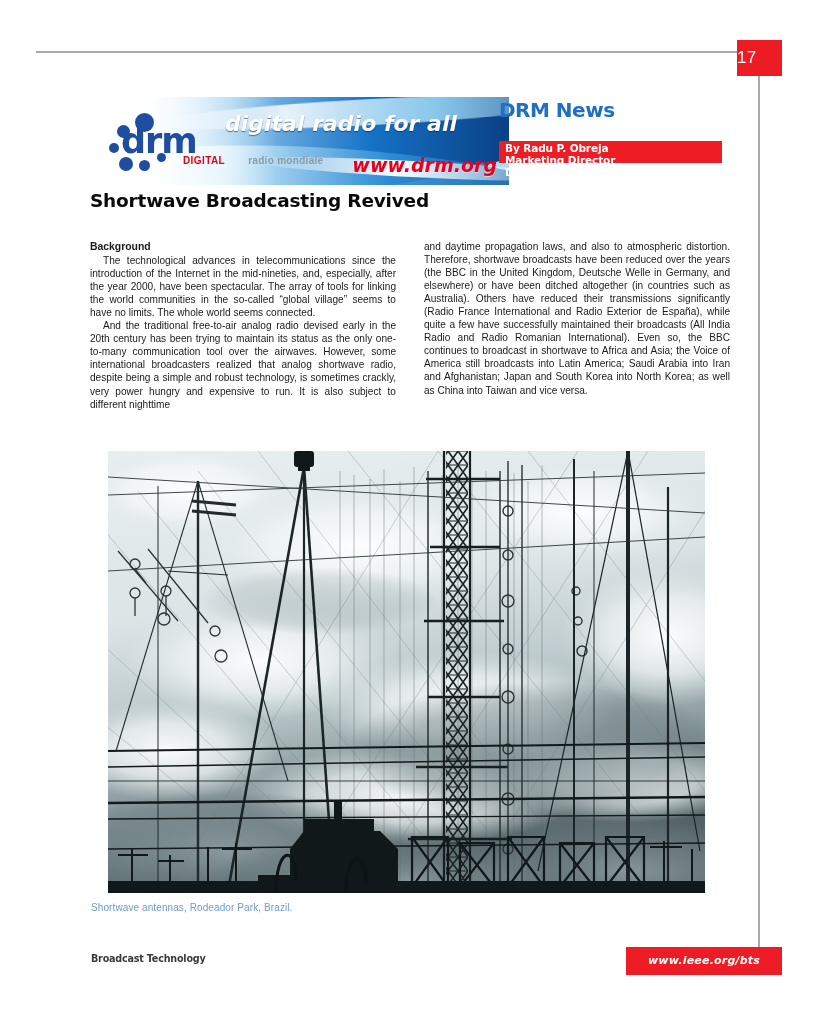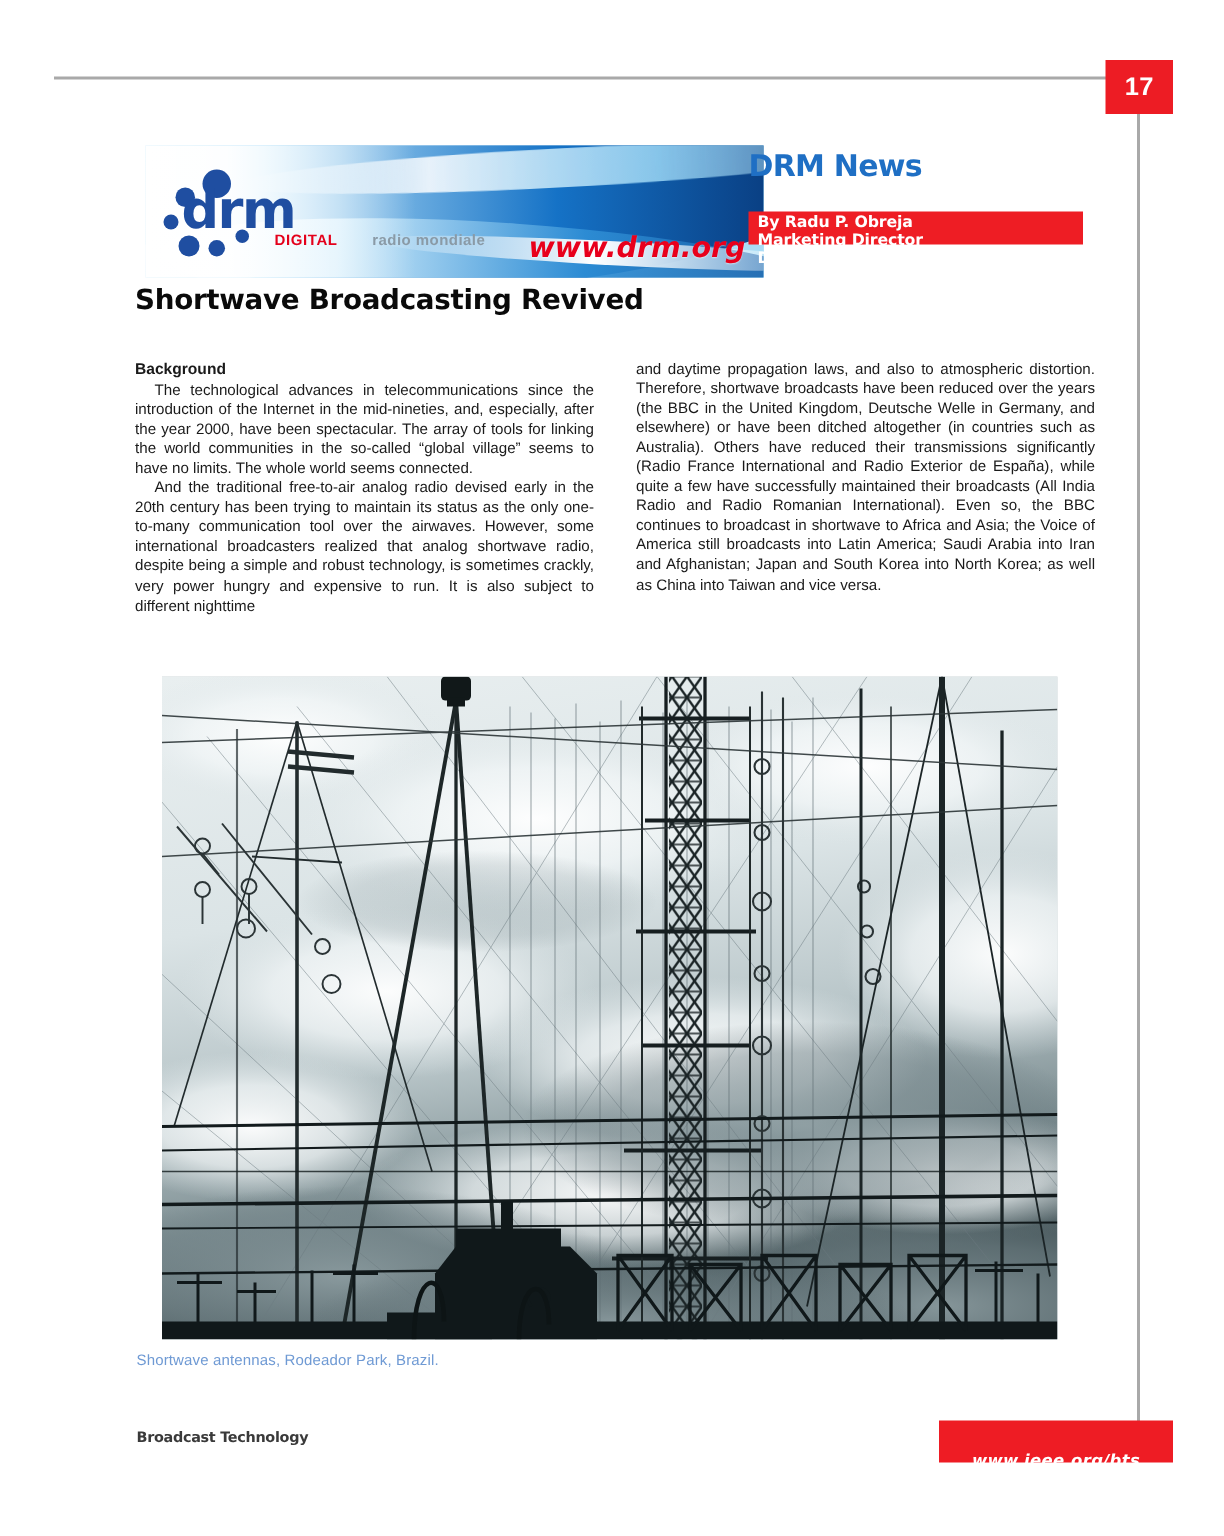--- a/index.html
+++ b/index.html
@@ -30,24 +30,24 @@
     background: #a9a9a9;
   }
   .page-badge {
     position: absolute;
     left: 737px;
     top: 40px;
     width: 45px;
     height: 36px;
     background: #ed1c24;
     color: #ffffff;
-    font-weight: bold;
+    font-weight: normal;
     font-size: 17px;
     line-height: 36px;
-    text-align: center;
+    text-align: left;
     letter-spacing: 0.2px;
   }
   .v-rule {
     position: absolute;
     left: 758px;
     top: 76px;
     width: 2px;
     height: 895px;
     background: #a9a9a9;
   }
@@ -269,21 +269,21 @@
   .footer-url-box {
     position: absolute;
     left: 626px;
     top: 947px;
     width: 156px;
     height: 28px;
     background: #ee1c24;
   }
   .footer-url-box span {
     position: absolute;
-    left: 0; right: 0; top: 20px;
+    left: 0; right: 0; top: 7px;
     text-align: center;
     font-family: "DejaVu Sans", sans-serif;
     font-weight: bold;
     font-style: italic;
     font-size: 11px;
     color: #ffffff;
     letter-spacing: 0.2px;
   }
 </style>
 </head>
@@ -307,20 +307,21 @@
         <i class="d2"></i>
         <i class="d3"></i>
       <i class="d4"></i>
         <i class="d5"></i>
         <i class="d6"></i>
     </div>
     <div class="drm-word">drm</div>
     <div class="drm-sub">
       <span class="s1">DIGITAL</span><span class="s2"> radio mondiale</span>
     </div>
+    <div class="banner-tag">digital radio for all</div>
     <div class="banner-url">www.drm.org</div>
   </div>
 
   <div class="news-title">DRM News</div>
   <div class="byline-box">
     <div>By Radu P. Obreja</div>
     <div>Marketing Director</div>
     <div>Digital Radio Mondiale Consortium</div>
   </div>
 

